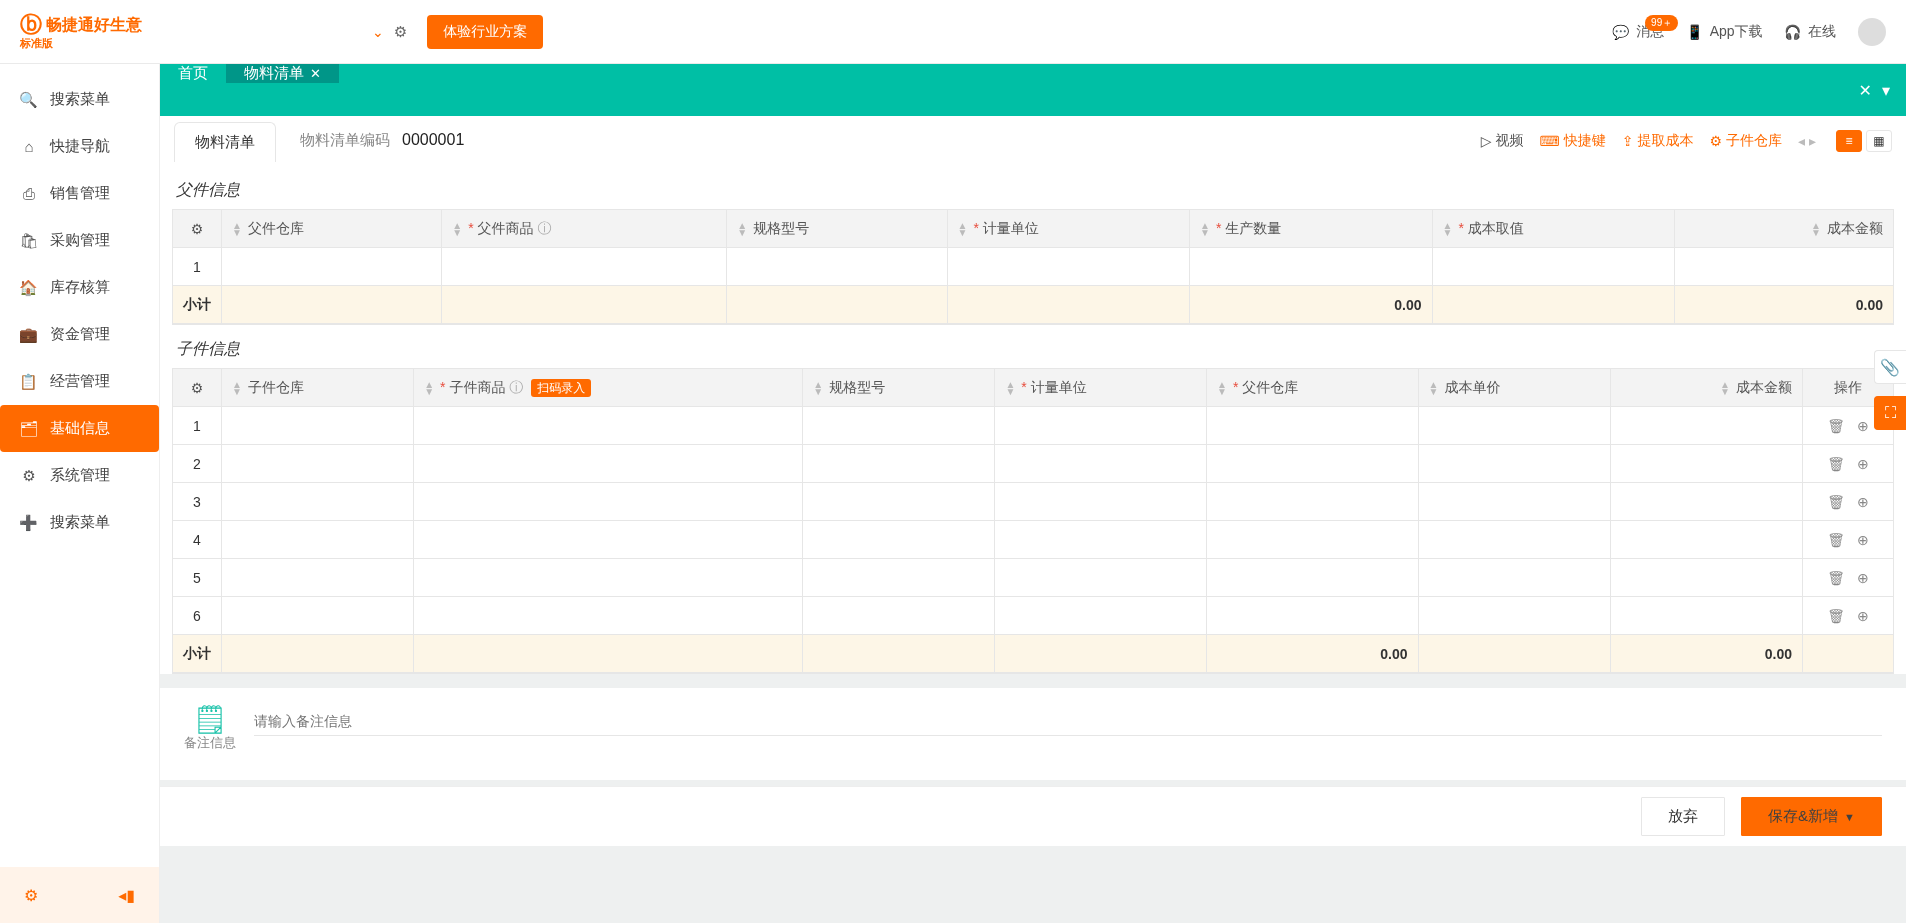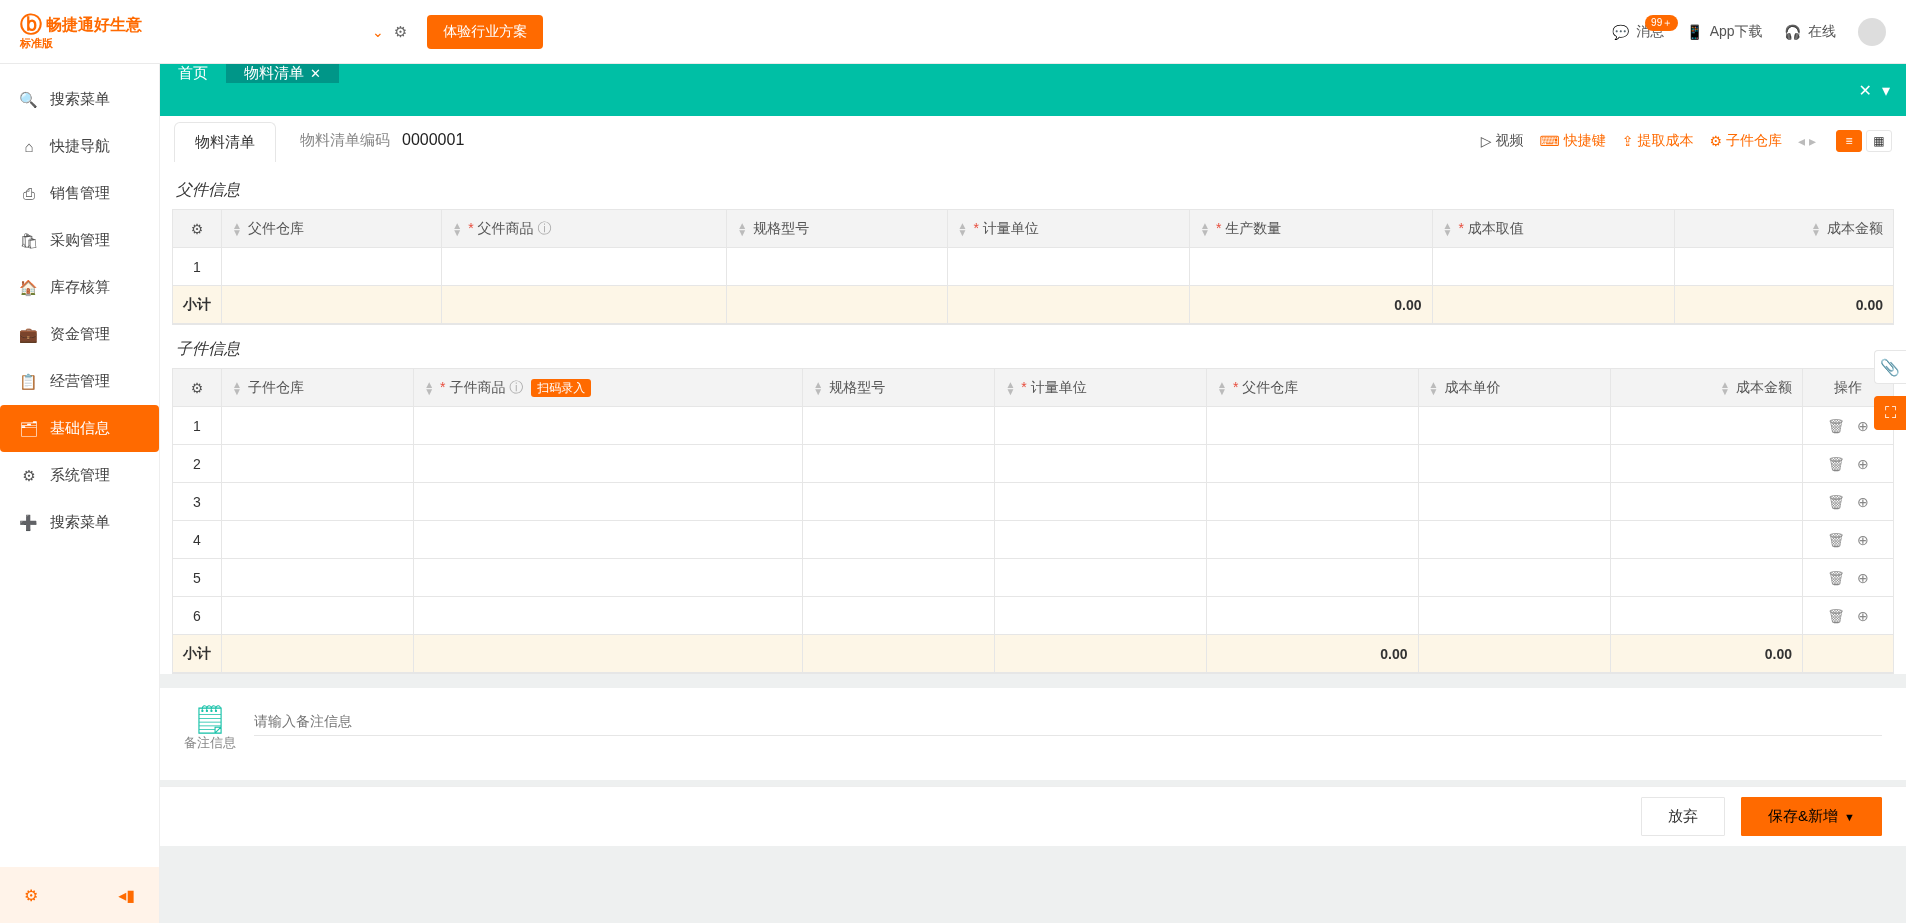--- a/index.html
+++ b/index.html
@@ -87,21 +87,21 @@
 
   
   .remark-card{display:flex;align-items:flex-start;gap:18px;padding:18px 24px 28px;}
   .remark-left{display:flex;flex-direction:column;align-items:center;font-size:13px;color:#888;}
   .remark-left .ricon{color:#19c2a9;font-size:28px;line-height:1;}
   .remark-input{flex:1;border:none;border-bottom:1px solid var(--border);height:30px;font-size:14px;outline:none;padding:2px 0;}
 
   
   .footerbar{position:sticky;bottom:0;background:#fff;height:60px;display:flex;align-items:center;justify-content:flex-end;gap:16px;padding:0 24px;border-top:1px solid #eee;}
   .btn{padding:9px 26px;font-size:15px;border-radius:1px;cursor:pointer;border:1px solid var(--border);background:#fff;color:#333;}
-  .btn.primary{background:var(--orange);border-color:var(--orange);color:#000000;display:flex;align-items:center;gap:6px;}
+  .btn.primary{background:var(--orange);border-color:var(--orange);color:#404040;display:flex;align-items:center;gap:6px;}
 
   
   .edge-tools{position:absolute;right:0;top:286px;display:flex;flex-direction:column;gap:12px;z-index:5;}
   .edge-tools .etool{width:32px;height:34px;background:#fff;border:1px solid var(--border);border-right:none;display:flex;align-items:center;justify-content:center;color:#888;font-size:16px;cursor:pointer;border-radius:4px 0 0 4px;}
   .edge-tools .etool.orange{background:var(--orange);color:#fff;border-color:var(--orange);}
 
   
   .i{font-style:normal;font-family:Arial,sans-serif;}
 </style>
 </head>

